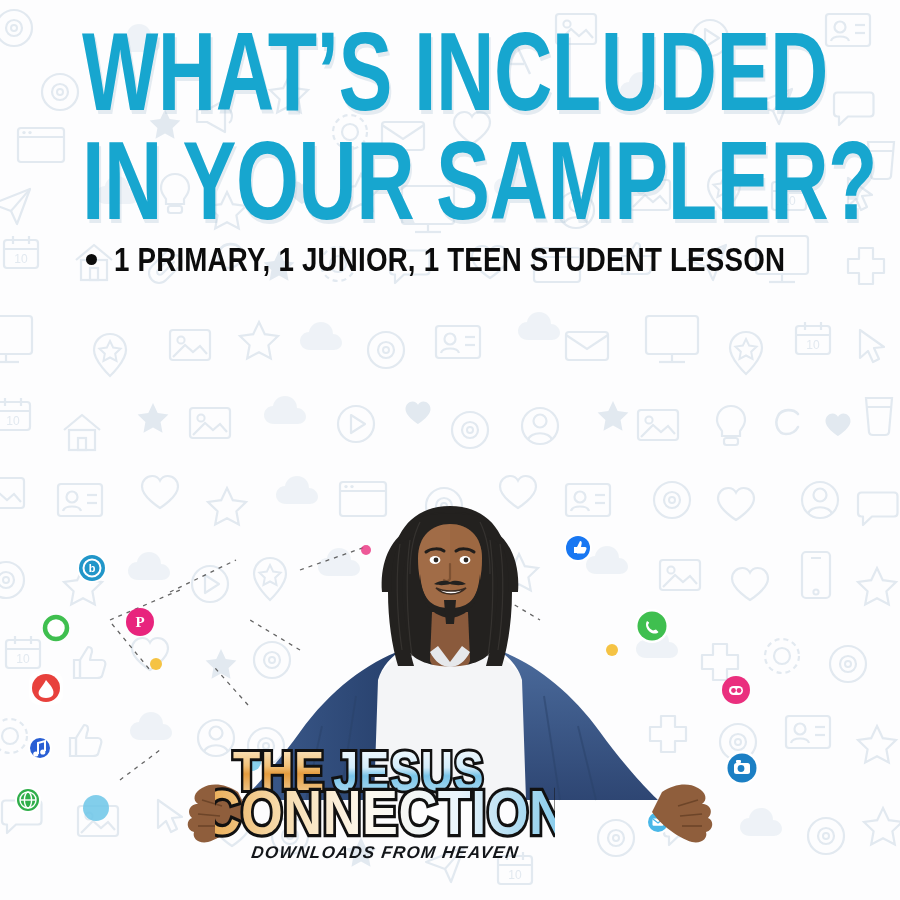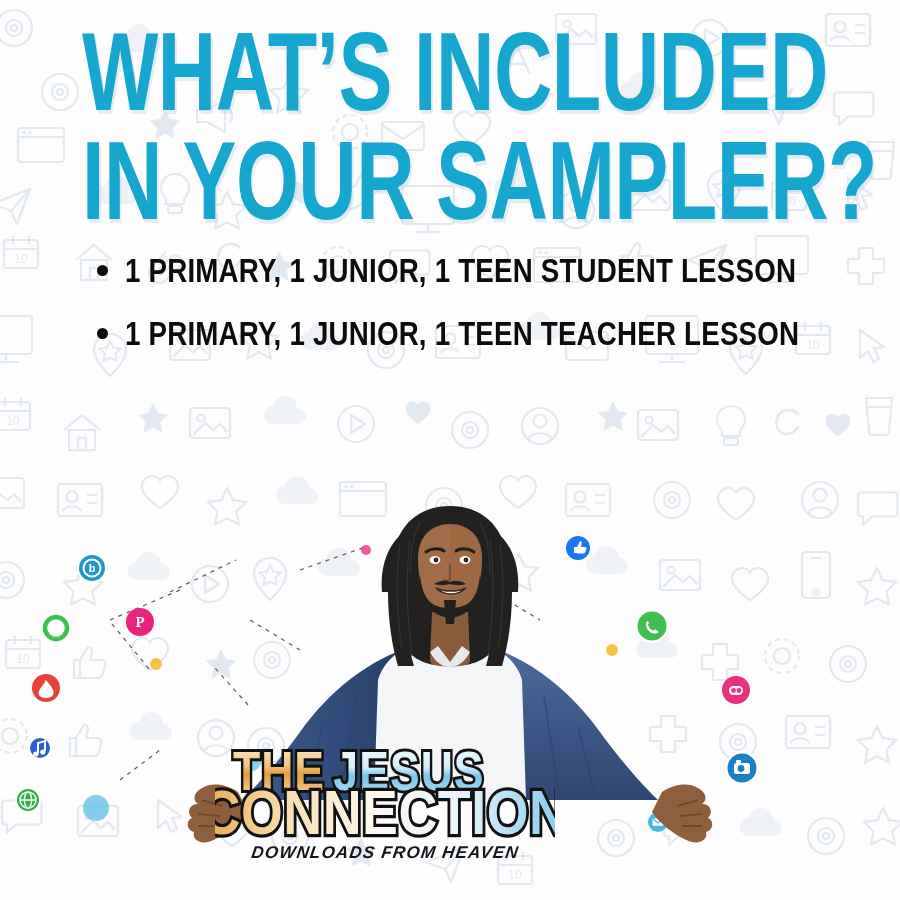--- a/index.html
+++ b/index.html
@@ -45,21 +45,21 @@
     white-space:nowrap;
     text-shadow:2px 3px 0 rgba(180,200,215,0.33);
   }
   .headline .hl-line.l2{ margin-top:32px; }
 
   
   .bullets{
     position:absolute;
     left:86px;top:228px;
     z-index:4;
-    margin:11px;padding:0;
+    margin:0;padding:0;
     list-style:none;
   }
   .bullets li{
     display:flex;
     align-items:center;
     height:63px;
     white-space:nowrap;
   }
   .bullet-dot{
     width:11px;height:11px;
@@ -373,24 +373,20 @@
 
   <div class="headline">
     <span class="hl-line l1">WHAT’S INCLUDED</span>
     <span class="hl-line l2">IN YOUR SAMPLER?</span>
   </div>
 
   <ul class="bullets">
     <li>
       <span class="bullet-dot"></span>
       <span class="bullet-text">1 PRIMARY, 1 JUNIOR, 1 TEEN STUDENT LESSON</span>
-    </li>
-    <li>
-      <span class="bullet-dot"></span>
-      <span class="bullet-text">1 PRIMARY, 1 JUNIOR, 1 TEEN TEACHER LESSON</span>
     </li>
   </ul>
 
   <div id="illustration">
     <svg viewBox="0 0 900 400" xmlns="http://www.w3.org/2000/svg">
       <defs>
         <linearGradient id="robeG" x1="0" y1="0" x2="0" y2="1">
           <stop offset="0" stop-color="#4b6b9c"></stop>
           <stop offset="1" stop-color="#2e4673"></stop>
         </linearGradient>

